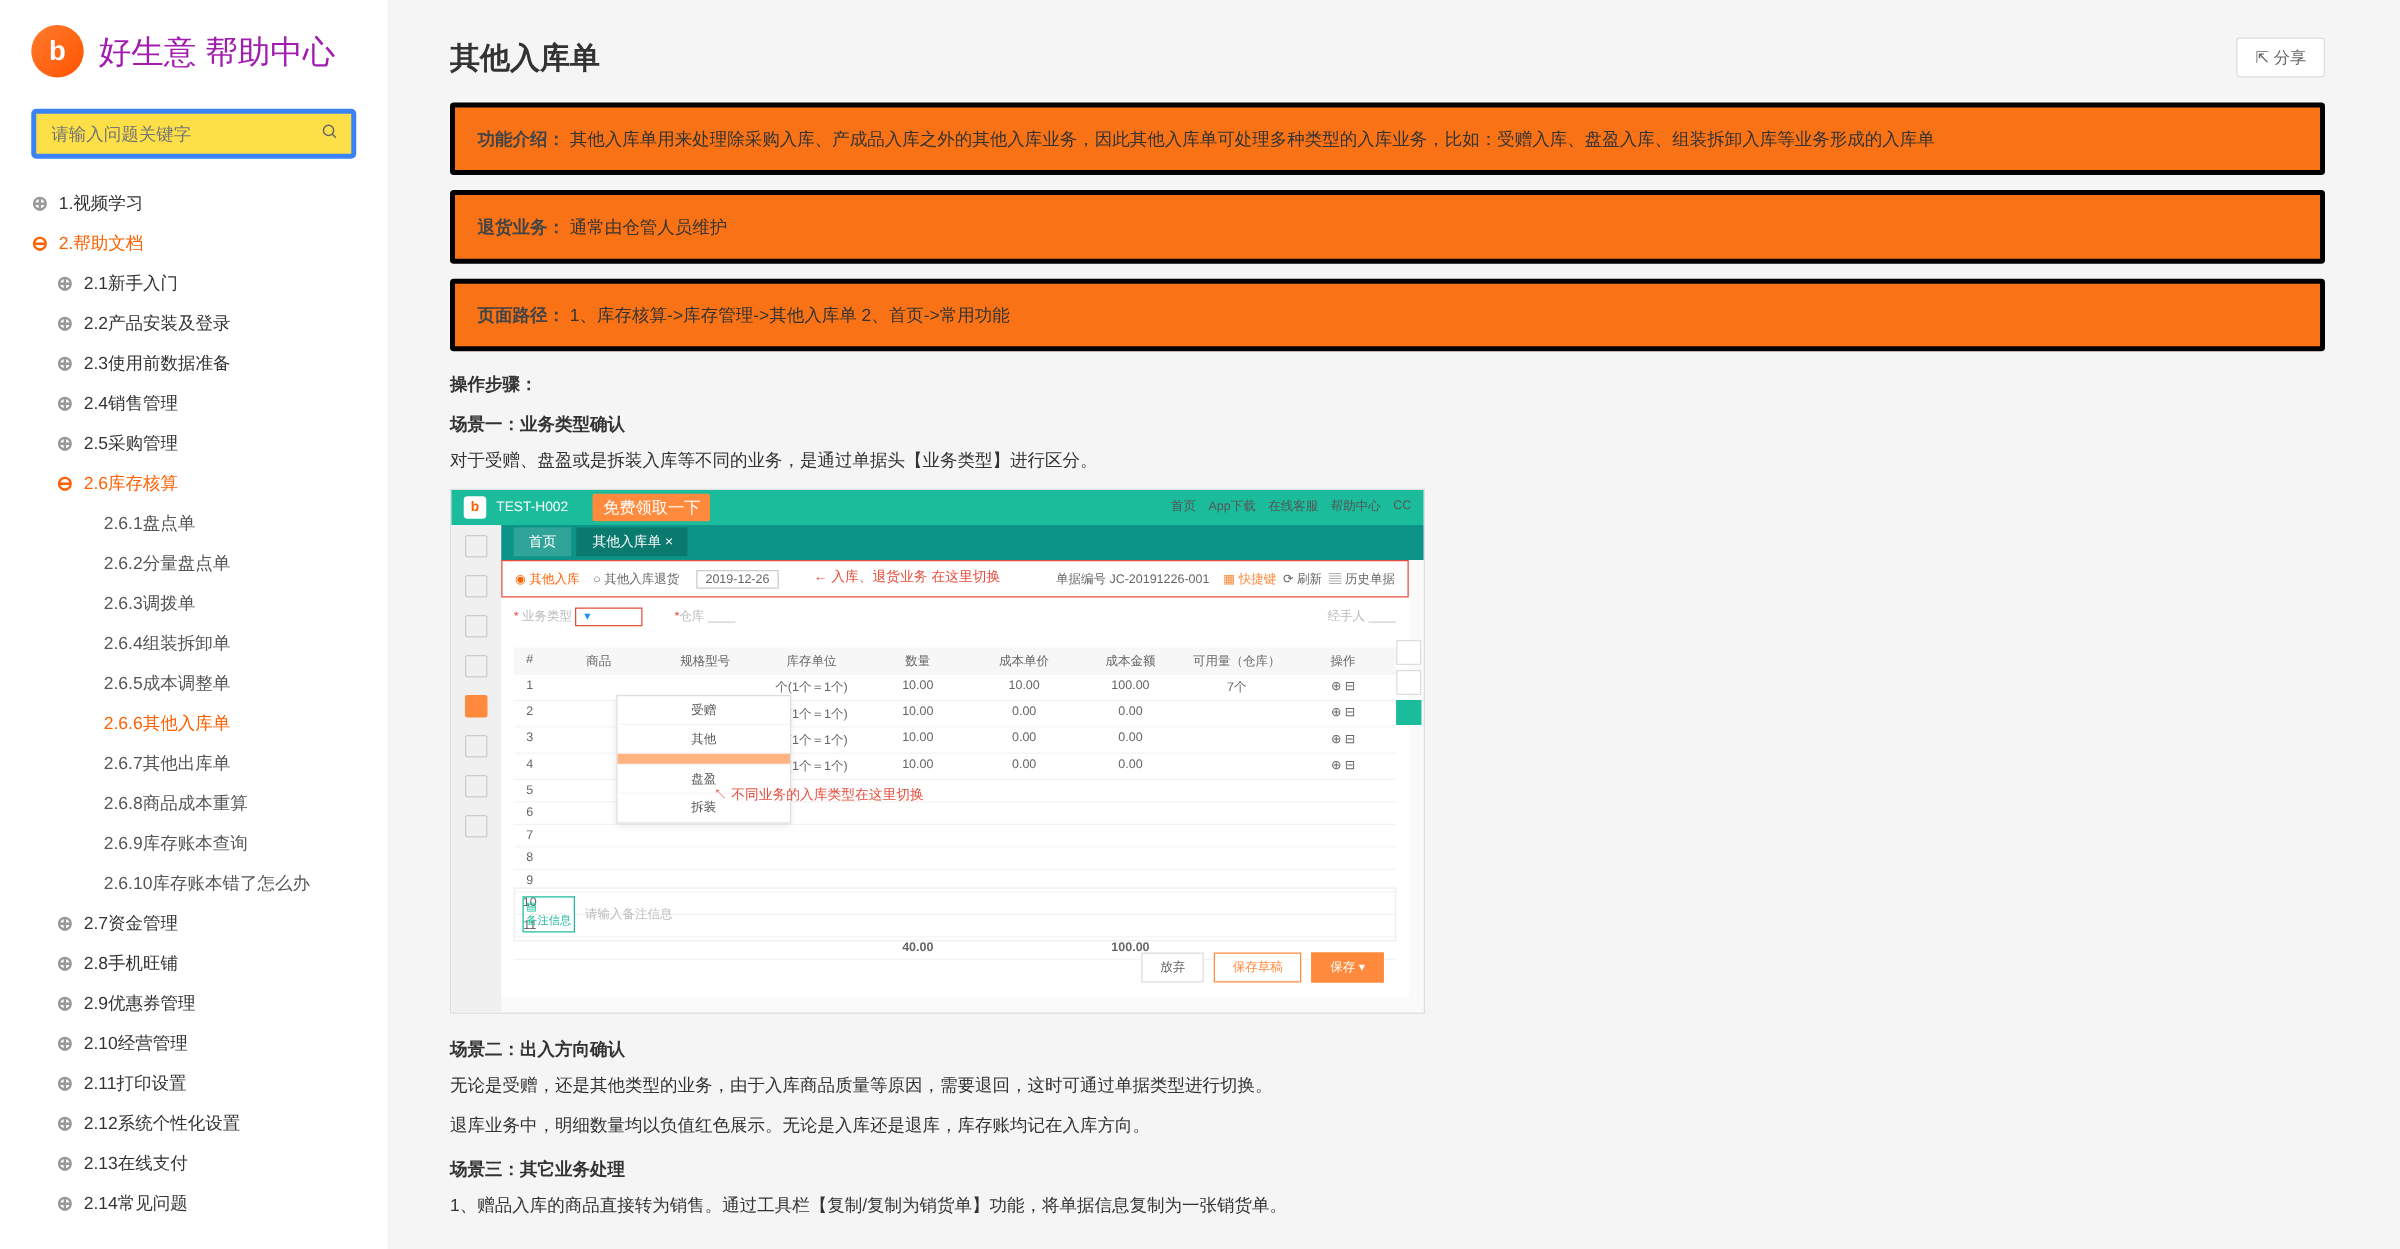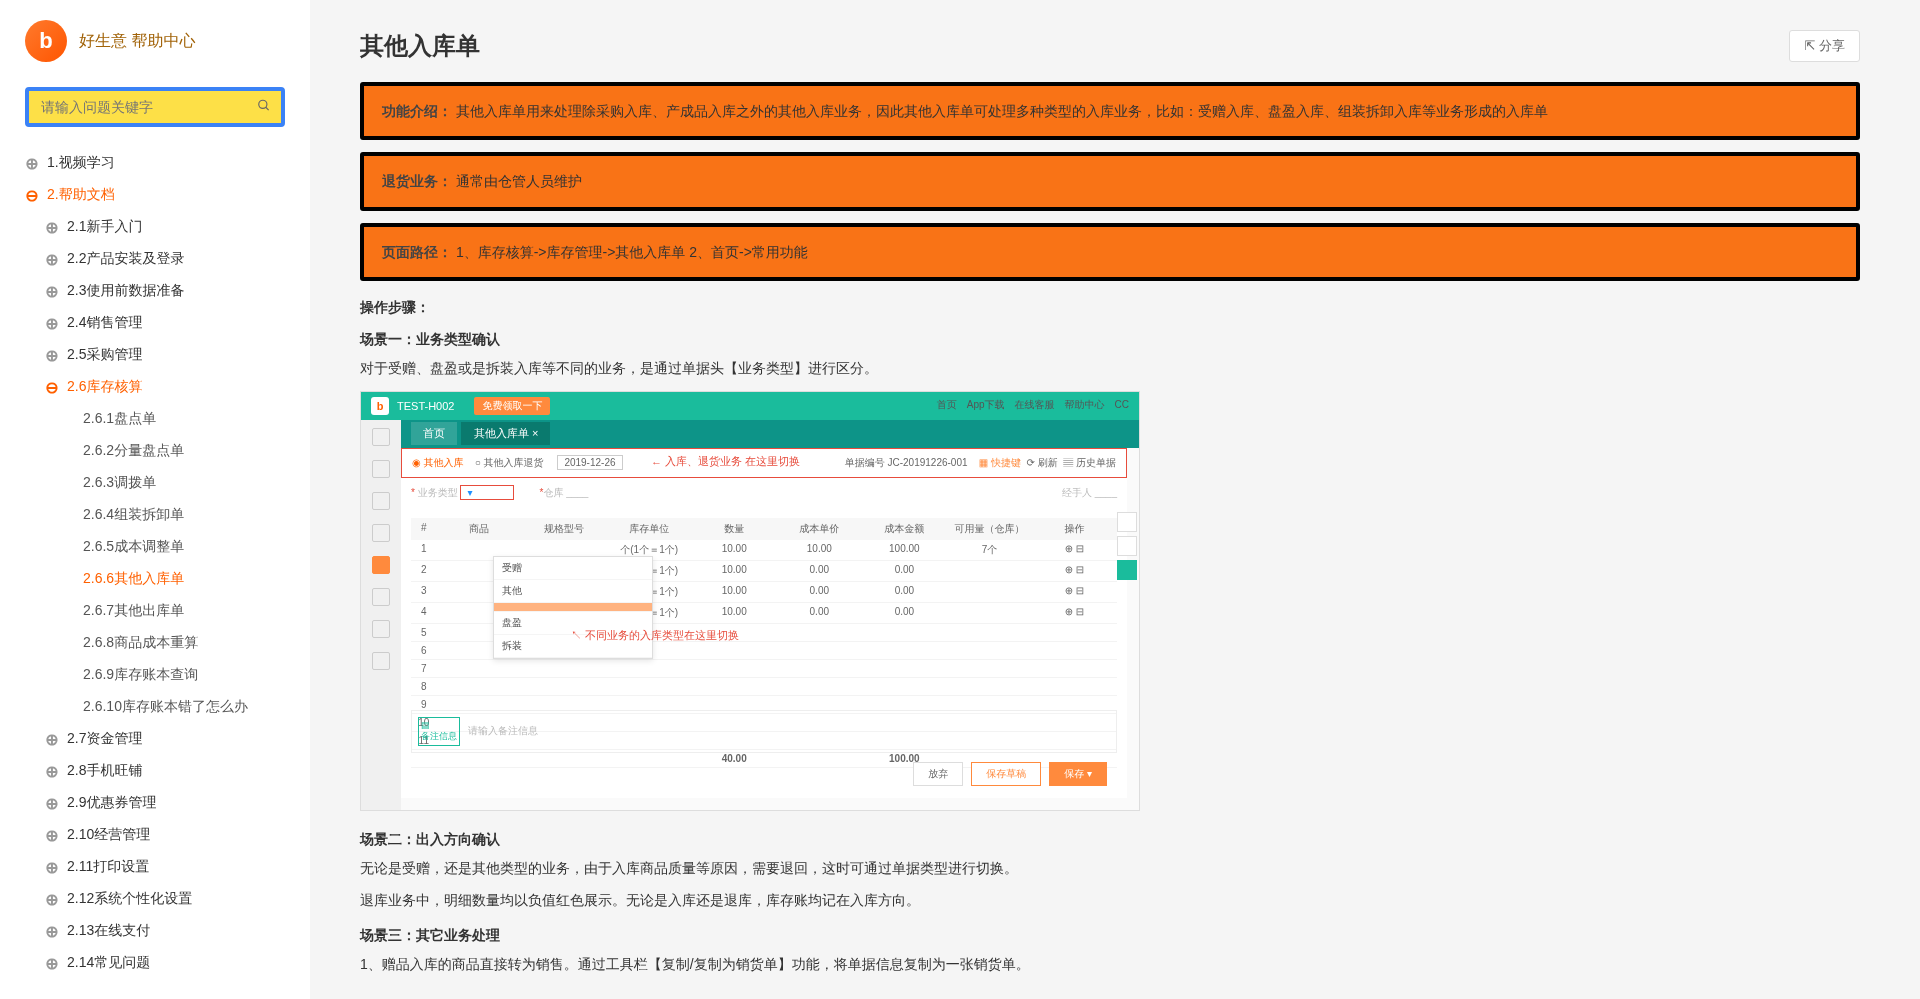--- a/index.html
+++ b/index.html
@@ -1,21 +1,21 @@
 <!DOCTYPE html>
 <html><head>
 <meta charset="utf-8">
 <style>
 * { margin: 0; padding: 0; box-sizing: border-box; }
 body { font-family: "Microsoft YaHei", Arial, sans-serif; background: #f5f5f5; color: #333; font-size: 14px; }
 .container { display: flex; min-height: 100vh; }
 .sidebar { width: 310px; background: #fff; padding: 20px 25px; overflow-y: auto; }
 .logo-area { display: flex; align-items: center; margin-bottom: 25px; }
 .logo { width: 42px; height: 42px; border-radius: 50%; background: linear-gradient(135deg, #ff7a2d, #ff5500); display: flex; align-items: center; justify-content: center; color: #fff; font-size: 22px; font-weight: bold; margin-right: 12px; }
-.logo-text { font-size: 16px; color: #a16207; font-weight: 500; }
+.logo-text { font-size: 26px; color: #a21caf; font-weight: 500; }
 .search-box { position: relative; margin-bottom: 20px; border: 4px solid #3b82f6; border-radius: 4px; background: #fde047; }
 .search-input { width: 100%; padding: 8px 35px 8px 12px; border: none; background: transparent; outline: none; font-size: 14px; }
 .search-icon { position: absolute; right: 10px; top: 50%; transform: translateY(-50%); color: #666; }
 .nav-item { display: flex; align-items: center; padding: 7px 0; cursor: pointer; color: #333; }
 .nav-icon { width: 14px; height: 14px; margin-right: 8px; display: inline-flex; align-items: center; justify-content: center; }
 .icon-plus { color: #999; font-size: 16px; font-weight: bold; }
 .icon-minus { color: #ff6000; font-size: 16px; font-weight: bold; }
 .nav-level-1 { padding-left: 0; }
 .nav-level-2 { padding-left: 20px; }
 .nav-level-3 { padding-left: 58px; color: #555; }
@@ -26,37 +26,37 @@
 .share-btn { border: 1px solid #ddd; background: #fff; padding: 6px 14px; border-radius: 3px; color: #666; cursor: pointer; font-size: 13px; }
 .info-box { border: 4px solid #000000; background: #f97316; padding: 14px 18px; margin-bottom: 12px; border-radius: 3px; line-height: 1.6; }
 .info-label { font-weight: 600; color: #444; }
 .content-section { margin-top: 18px; }
 .section-title { font-weight: 600; color: #333; margin: 14px 0 8px; }
 .paragraph { margin: 8px 0; line-height: 1.7; color: #333; }
 .screenshot-placeholder { width: 780px; max-width: 100%; height: 420px; border: 1px solid #ddd; background: #fafafa; margin: 10px 0 20px; display: flex; align-items: center; justify-content: center; color: #bbb; font-size: 13px; position: relative; overflow: hidden; }
 .ss-header { position: absolute; top: 0; left: 0; right: 0; height: 28px; background: #1abc9c; display: flex; align-items: center; padding: 0 10px; }
 .ss-logo { width: 18px; height: 18px; background: #fff; border-radius: 3px; margin-right: 8px; display:flex;align-items:center;justify-content:center;color:#ff6000;font-size:11px;font-weight:bold;}
 .ss-htext{color:#fff;font-size:11px;}
-.ss-btn-orange{background:#ff8a3d;color:#fff;font-size:10px;padding:2px 8px;border-radius:2px;margin-left:20px;}
+.ss-btn-orange{background:#ff8a3d;color:#fff;font-size:13px;padding:2px 8px;border-radius:2px;margin-left:20px;}
 .ss-right{position:absolute;right:10px;top:6px;display:flex;gap:10px;color:#555;font-size:10px;align-items:center;}
 .ss-tabbar{position:absolute;top:28px;left:40px;right:0;height:28px;background:#0d9488;display:flex;align-items:center;padding:0 10px;}
 .ss-tab{background:rgba(255,255,255,0.15);color:#fff;font-size:11px;padding:4px 12px;margin-right:4px;}
 .ss-tab.active{background:#0a7a6e;padding-left:13px;}
 .ss-sidebar{position:absolute;left:0;top:28px;bottom:0;width:40px;background:#f0f0f0;display:flex;flex-direction:column;align-items:center;padding-top:8px;gap:14px;}
 .ss-sidebar-icon{width:18px;height:18px;border:1px solid #ccc;border-radius:2px;}
 .ss-sidebar-icon.active{background:#ff8a3d;border-color:#ff8a3d;}
 .ss-body{position:absolute;top:56px;left:40px;right:12px;bottom:12px;background:#fff;}
 .ss-toolbar{height:30px;border-bottom:1px solid #eee;display:flex;align-items:center;padding:0 10px;font-size:10px;color:#666;justify-content:space-between;}
 .ss-redbox{border:1.5px solid #e74c3c;}
 .ss-annot{color:#e74c3c;font-size:11px;position:absolute;}
 .ss-table{padding:10px;font-size:10px;}
 .ss-th{display:flex;background:#f7f7f7;padding:4px 0;}
 .ss-td{display:flex;padding:3px 0;border-bottom:1px solid #f3f3f3;}
 .ss-cell{flex:1;text-align:center;color:#666;}
-.ss-dropdown{position:absolute;top:108px;left:92px;width:160px;background:#fff;border:1px solid #ddd;box-shadow:0 2px 6px rgba(0,0,0,0.1);}
+.ss-dropdown{position:absolute;top:108px;left:92px;width:140px;background:#fff;border:1px solid #ddd;box-shadow:0 2px 6px rgba(0,0,0,0.1);text-align:center;}
 .ss-dd-item{padding:4px 8px;font-size:10px;color:#555;border-bottom:1px solid #f5f5f5;}
 .ss-dd-item.sel{background:#ffb380;}
 .ss-footer{position:absolute;bottom:12px;right:20px;display:flex;gap:8px;}
 .ss-fbtn{border:1px solid #ddd;padding:4px 14px;font-size:10px;background:#fff;color:#666;}
 .ss-fbtn.orange-b{border-color:#ff8a3d;color:#ff8a3d;}
 .ss-fbtn.orange{background:#ff8a3d;border-color:#ff8a3d;color:#fff;}
 .ss-rightbar{position:absolute;right:0;top:120px;width:22px;display:flex;flex-direction:column;gap:4px;}
 .ss-rb-item{width:20px;height:20px;border:1px solid #ddd;background:#fff;}
 .ss-rb-item.teal{background:#1abc9c;border-color:#1abc9c;}
 </style>

